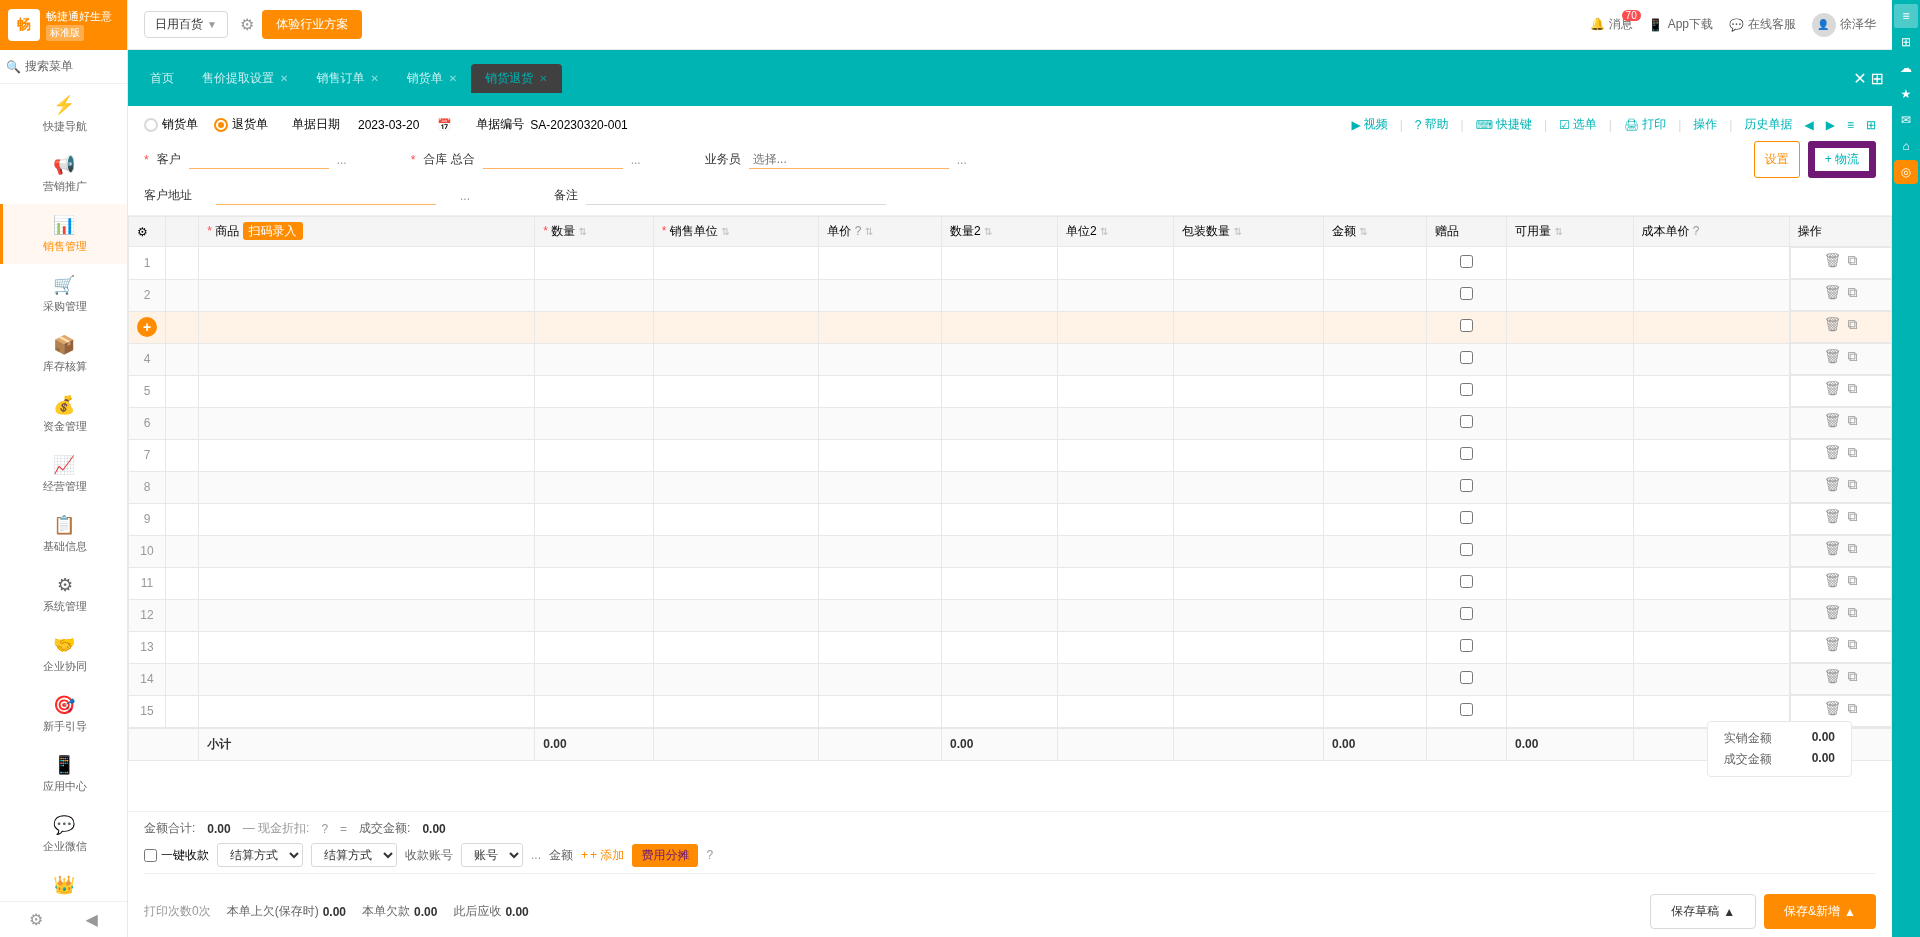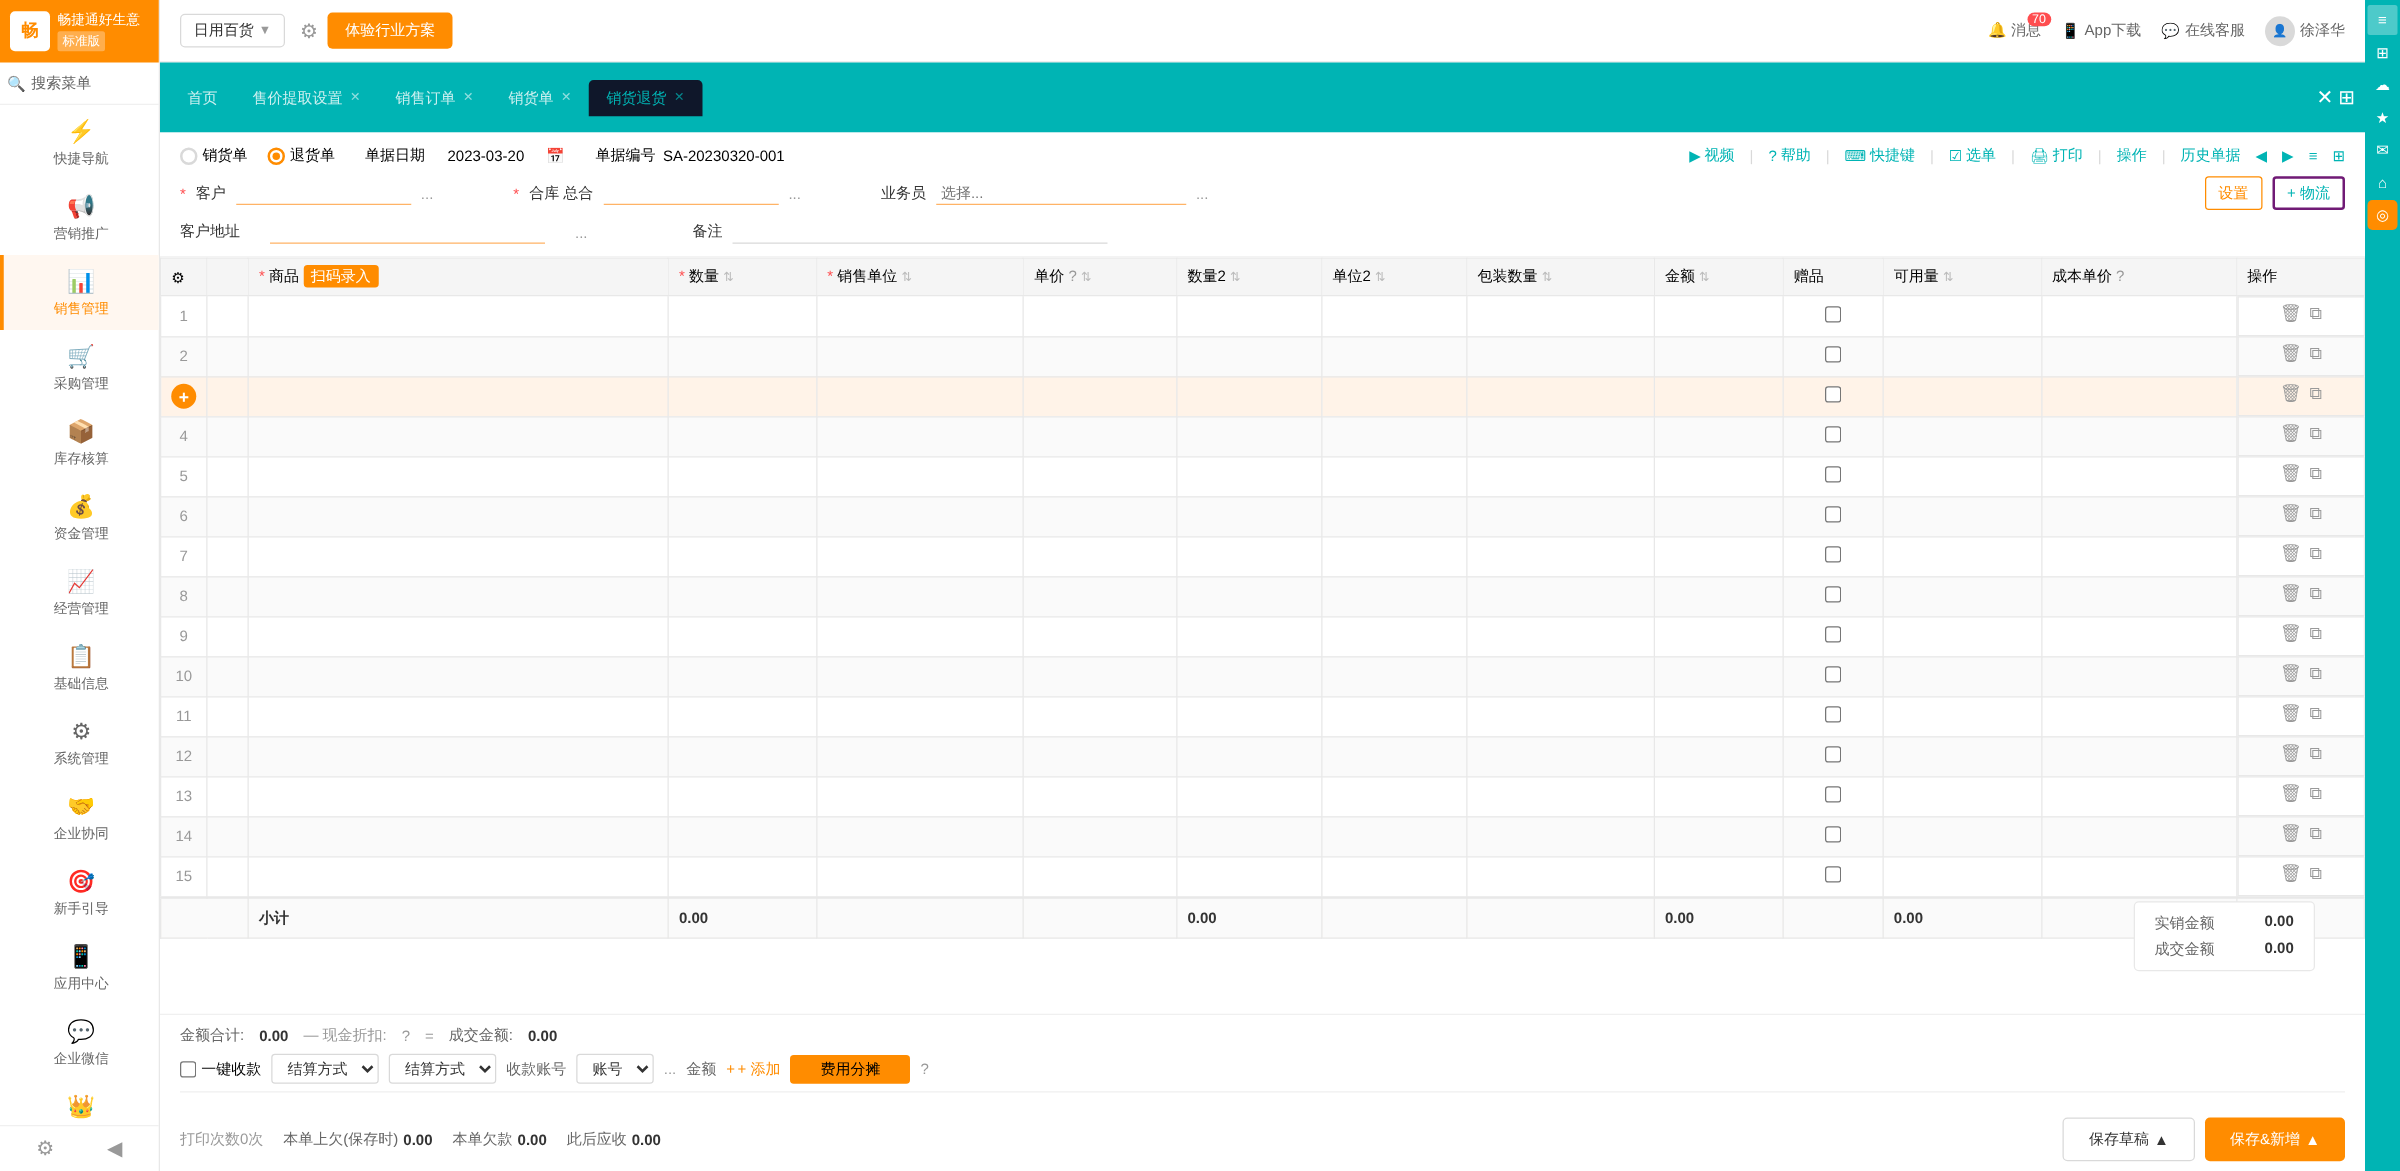--- a/index.html
+++ b/index.html
@@ -35,21 +35,21 @@
     .topbar-right { display: flex; align-items: center; gap: 16px; color: #666; }
     .topbar-msg { position: relative; cursor: pointer; }
     .topbar-msg-badge { position: absolute; top: -6px; right: -8px; background: #ff4d4f; color: white; font-size: 10px; border-radius: 8px; padding: 0 4px; min-width: 16px; text-align: center; }
     .topbar-action { display: flex; align-items: center; gap: 4px; cursor: pointer; color: #666; }
     .topbar-user { display: flex; align-items: center; gap: 4px; cursor: pointer; }
     .topbar-avatar { width: 24px; height: 24px; background: #d9d9d9; border-radius: 50%; display: flex; align-items: center; justify-content: center; font-size: 10px; }
 
     
     .tabbar { height: 56px; background: #00b4b4; display: flex; align-items: center; padding: 0 8px; flex-shrink: 0; overflow: hidden; }
     .tab { padding: 6px 14px; cursor: pointer; color: rgba(255,255,255,0.8); display: flex; align-items: center; gap: 6px; border-radius: 4px 4px 0 0; font-size: 13px; white-space: nowrap; }
-    .tab.active { background: #0f172a; color: #00b4b4; }
+    .tab.active { background: #404040; color: #00b4b4; }
     .tab-close { font-size: 10px; color: inherit; opacity: 0.7; }
     .tabbar-end { margin-left: auto; display: flex; gap: 4px; }
     .tabbar-end-btn { color: white; cursor: pointer; font-size: 16px; }
 
     
     .content { flex: 1; overflow: hidden; display: flex; flex-direction: column; background: white; }
 
     
     .form-header { padding: 10px 16px; border-bottom: 1px solid #f0f0f0; flex-shrink: 0; }
     .form-header-row1 { display: flex; align-items: center; gap: 24px; margin-bottom: 8px; }
@@ -63,21 +63,21 @@
     .form-no { display: flex; align-items: center; gap: 6px; }
     .form-header-actions { margin-left: auto; display: flex; align-items: center; gap: 12px; color: #00b4b4; font-size: 12px; }
     .form-action-btn { display: flex; align-items: center; gap: 3px; cursor: pointer; }
     .form-action-separator { color: #d9d9d9; }
     .form-header-row2 { display: flex; gap: 24px; align-items: center; }
     .form-field { display: flex; align-items: center; gap: 8px; }
     .form-field-required { color: #ff4d4f; }
     .form-field-label { color: #333; }
     .form-field-dots { color: #999; cursor: pointer; }
     .form-btn-setting { border: 1px solid #ff8c00; color: #ff8c00; padding: 3px 10px; border-radius: 3px; cursor: pointer; background: white; font-size: 12px; }
-    .form-btn-logistics { border: 2px solid #701a75; color: #00b4b4; padding: 3px 10px; border-radius: 3px; cursor: pointer; background: white; font-size: 12px; }
+    .form-btn-logistics { border: 7px solid #701a75; color: #00b4b4; padding: 3px 10px; border-radius: 3px; cursor: pointer; background: white; font-size: 12px; }
     .form-header-row3 { display: flex; gap: 24px; align-items: center; margin-top: 8px; }
     .form-address { display: flex; align-items: center; gap: 24px; }
     .form-remark { display: flex; align-items: center; gap: 8px; }
     .form-remark-input { border: none; border-bottom: 1px solid #d9d9d9; padding: 2px 6px; width: 300px; outline: none; }
 
     
     .table-container { flex: 1; overflow: auto; }
     .data-table { width: 100%; border-collapse: collapse; }
     .data-table th { background: #f5f5f5; border: 1px solid #e8e8e8; padding: 6px 8px; text-align: left; font-weight: normal; white-space: nowrap; position: sticky; top: 0; z-index: 2; }
     .data-table td { border: 1px solid #e8e8e8; padding: 4px 8px; height: 32px; }
@@ -97,21 +97,21 @@
     .form-footer { padding: 8px 16px; border-top: 1px solid #f0f0f0; flex-shrink: 0; }
     .footer-row1 { display: flex; align-items: center; gap: 12px; margin-bottom: 6px; }
     .footer-dash { color: #999; }
     .footer-label { color: #666; }
     .footer-value { color: #333; font-weight: bold; }
     .footer-equal { color: #999; }
     .footer-row2 { display: flex; align-items: center; gap: 8px; }
     .footer-checkbox { display: flex; align-items: center; gap: 4px; }
     .footer-select { border: 1px solid #d9d9d9; padding: 3px 8px; border-radius: 3px; color: #333; background: white; cursor: pointer; font-size: 12px; }
     .footer-add { color: #ff8c00; cursor: pointer; display: flex; align-items: center; gap: 2px; }
-    .footer-split { background: #ff8c00; color: #000000; padding: 3px 24px; border-radius: 3px; cursor: pointer; border: none; font-size: 12px; }
+    .footer-split { background: #ff8c00; color: #701a75; padding: 3px 9px; border-radius: 3px; cursor: pointer; border: none; font-size: 12px; }
     .footer-help { color: #999; cursor: pointer; }
     .footer-row3 { display: flex; align-items: center; gap: 16px; margin-top: 6px; padding-top: 20px; border-top: 1px solid #f0f0f0; }
     .footer-stat { display: flex; align-items: center; gap: 4px; }
     .btn-save-draft { padding: 8px 20px; border: 1px solid #d9d9d9; border-radius: 4px; background: white; cursor: pointer; color: #333; display: flex; align-items: center; gap: 4px; }
     .btn-save-new { padding: 8px 20px; background: #ff8c00; color: white; border-radius: 4px; border: none; cursor: pointer; display: flex; align-items: center; gap: 4px; }
 
     
     .right-toolbar { width: 28px; background: #00b4b4; display: flex; flex-direction: column; align-items: center; padding: 4px 0; gap: 2px; flex-shrink: 0; }
     .right-tool-btn { width: 24px; height: 24px; display: flex; align-items: center; justify-content: center; color: white; cursor: pointer; font-size: 12px; border-radius: 2px; }
     .right-tool-active { background: rgba(255,255,255,0.3); }

